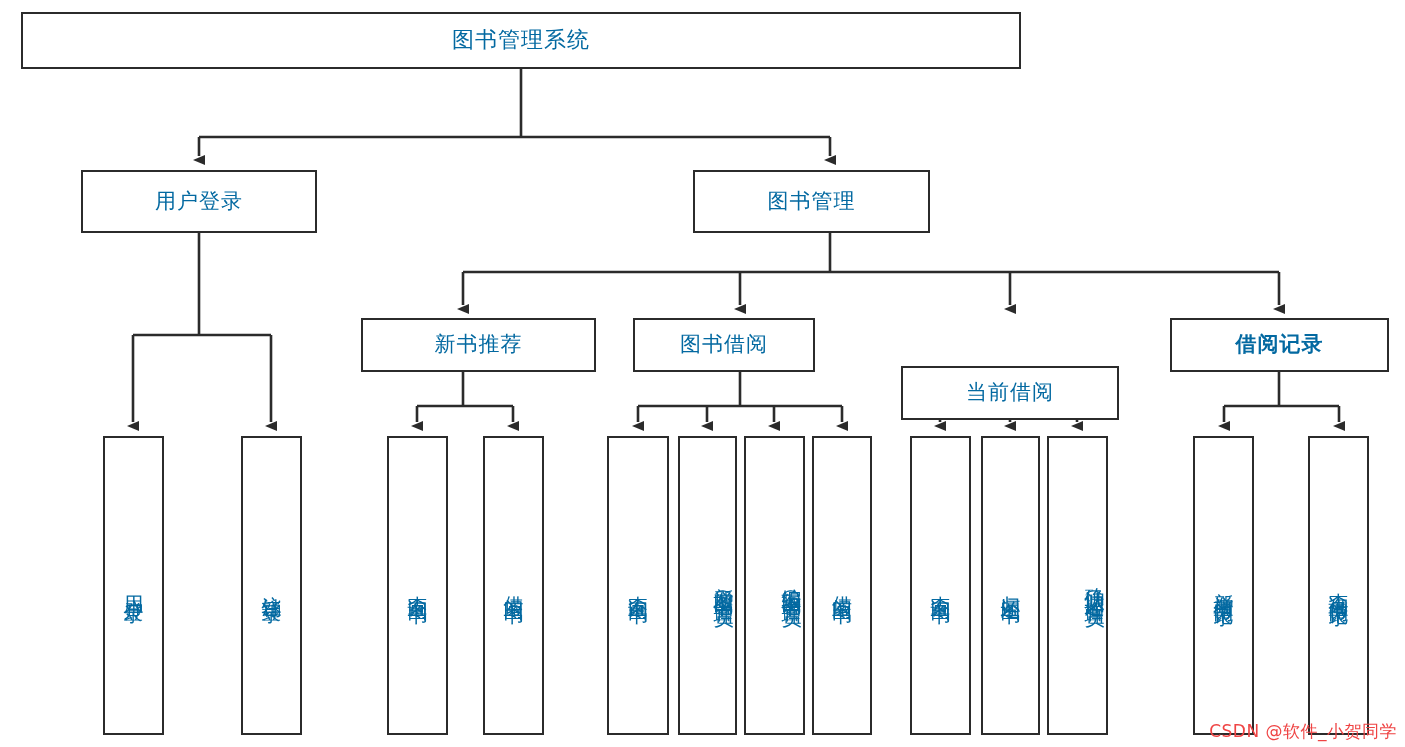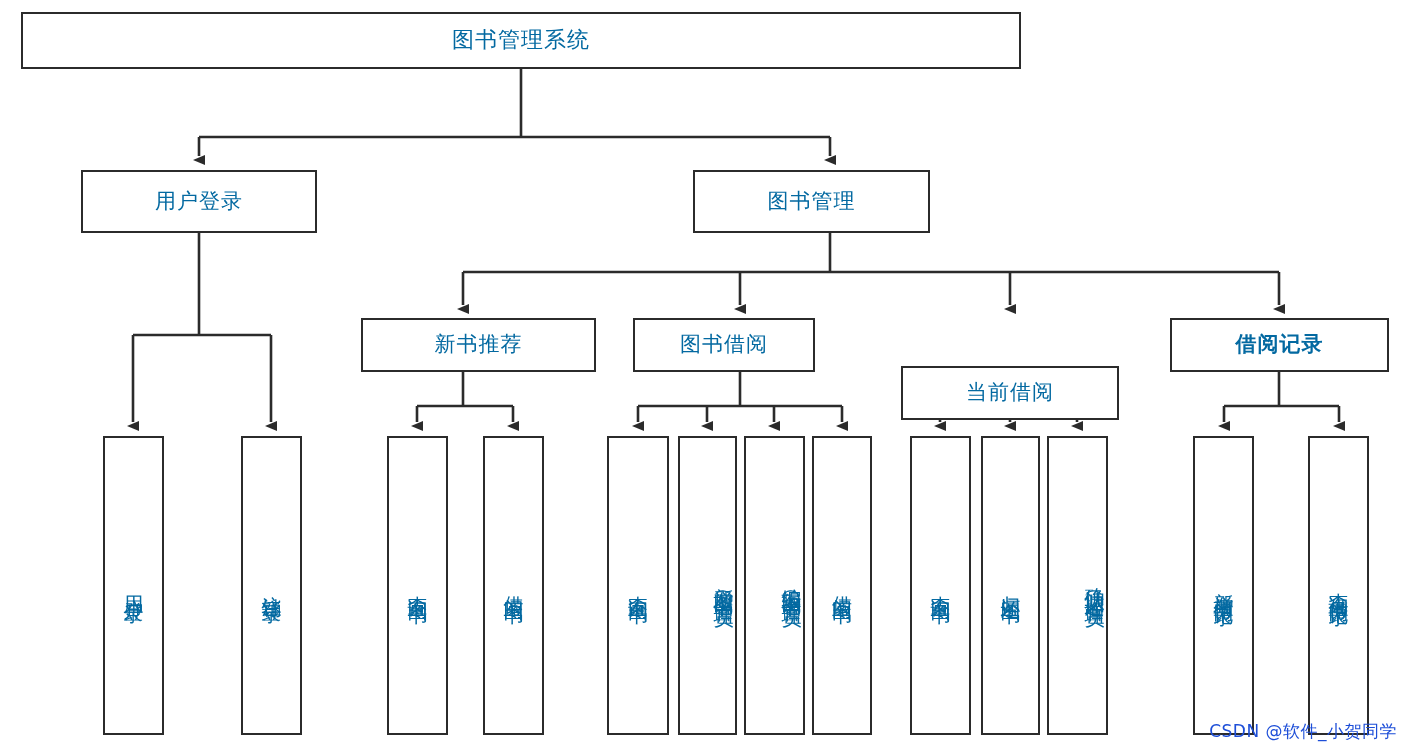--- a/index.html
+++ b/index.html
@@ -64,21 +64,21 @@
     width: 1405px;
     height: 747px;
     z-index: 1;
     pointer-events: none;
   }
   .watermark {
     position: absolute;
     right: 8px;
     bottom: 4px;
     font-size: 17px;
-    color: #1d4ed8;
+    color: #ef4444;
     letter-spacing: 0.5px;
     z-index: 5;
     white-space: nowrap;
   }
 </style>
 </head>
 <body>
 
 <div id="canvas">
 

